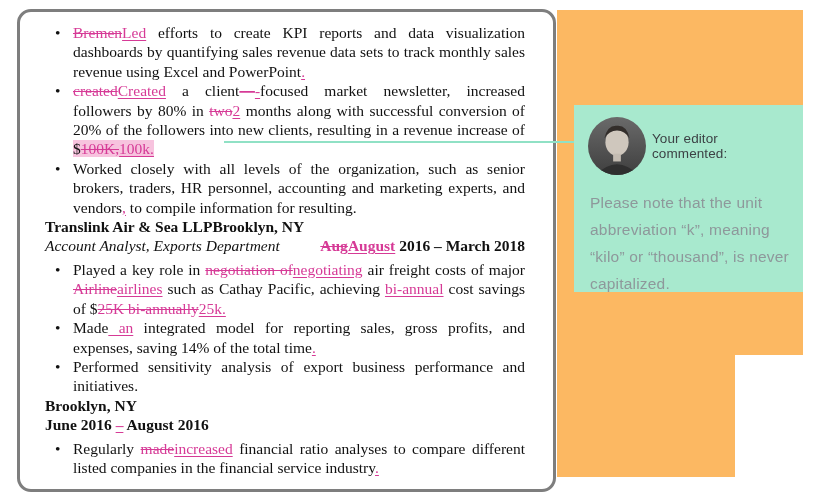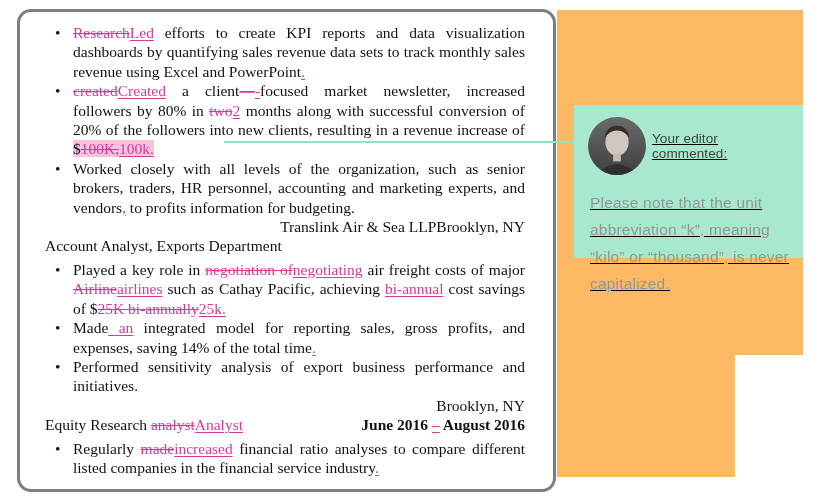--- a/index.html
+++ b/index.html
@@ -15,64 +15,64 @@
   .orange-a{left:557px; top:10px; width:246px; height:345px;}
   .orange-b{left:557px; top:10px; width:178px; height:467px;}
   .connector{position:absolute; left:224px; top:141px; width:350px; height:2px;
              background:var(--connector); z-index:2;}
   .doc-page{position:absolute; left:17px; top:9px; width:539px; height:483px;
             background:#ffffff; border:3px solid var(--border-gray); border-radius:14px;
             z-index:1;}
   .doc-content{padding:11px 28px 0 25px; font-size:15.5px; line-height:19.4px; color:var(--ink);}
   .bullet-row{position:relative; padding-left:28px; text-align:justify;}
   .bullet-marker{position:absolute; left:10px; top:0;}
-  .heading-row{display:flex; justify-content:flex-end; font-weight:normal;}
+  .heading-row{display:flex; justify-content:flex-start; font-weight:bold;}
   .subheading-row{display:flex; justify-content:space-between; margin-bottom:4px;}
   .b{font-weight:bold;}
-  .i{margin-top:44px;}
+  .i{font-style:italic;margin-top:44px;}
   .del{color:var(--pink); text-decoration:line-through; text-decoration-color:var(--pink);}
   .ins{color:var(--pink); text-decoration:underline; text-decoration-color:var(--pink); text-underline-offset:2px;}
   .hl{background:var(--hl);}
-  .comment-card{position:absolute; left:574px; top:105px; width:229px; height:153px;
-                background:var(--mint); z-index:3; font-family:"Liberation Sans", sans-serif;text-decoration:underline;}
+  .comment-card{position:absolute; left:574px; top:105px; width:229px; height:187px;
+                background:var(--mint); z-index:3; font-family:"Liberation Sans", sans-serif;}
   .cmt-head{display:flex; align-items:center; padding:12px 10px 0 14px;}
   .avatar{width:58px; height:58px; border-radius:50%; overflow:hidden; flex:0 0 58px;}
   .avatar svg{display:block; width:100%; height:100%;}
   .cmt-title{margin-left:6px; font-size:13.5px; color:var(--cmt-header); letter-spacing:0.1px;}
   .cmt-body{margin:14px 0 0 16px; font-size:15.5px; line-height:27px; color:var(--cmt-body);
             letter-spacing:0.2px;}
 </style>
 </head>
 <body>
 
 <div class="stage">
 
   <div class="orange orange-a"></div>
   <div class="orange orange-b"></div>
 
   <div class="doc-page">
     <div class="doc-content" id="doc-content">
-        <div class="bullet-row"><span class="bullet-marker">•</span><span class="del">Research</span><span class="ins">Led</span><span> efforts to create KPI reports and data visualization dashboards by quantifying sales revenue data sets to track monthly sales revenue using Excel and PowerPoint</span><span class="ins">.</span></div>
+        <div class="bullet-row"><span class="bullet-marker">•</span><span class="del">Bremen</span><span class="ins">Led</span><span> efforts to create KPI reports and data visualization dashboards by quantifying sales revenue data sets to track monthly sales revenue using Excel and PowerPoint</span><span class="ins">.</span></div>
         <div class="bullet-row"><span class="bullet-marker">•</span><span class="del">created</span><span class="ins">Created</span><span> a client</span><span class="del">—</span><span class="ins">-</span><span>focused market newsletter, increased followers by 80% in </span><span class="del">two</span><span class="ins">2</span><span> months along with successful conversion of 20% of the followers into new clients, resulting in a revenue increase of </span><span class="hl">$</span><span class="del hl">100K,</span><span class="ins hl">100k.</span></div>
-        <div class="bullet-row"><span class="bullet-marker">•</span><span>Worked closely with all levels of the organization, such as senior brokers, traders, HR personnel, accounting and marketing experts, and vendors</span><span class="ins">,</span><span> to profits information for budgeting.</span></div>
+        <div class="bullet-row"><span class="bullet-marker">•</span><span>Worked closely with all levels of the organization, such as senior brokers, traders, HR personnel, accounting and marketing experts, and vendors</span><span class="ins">,</span><span> to compile information for resulting.</span></div>
         <div class="heading-row">
           <span>Translink Air &amp; Sea LLP</span>
           <span>Brooklyn, NY</span>
         </div>
         <div class="subheading-row">
           <span><span class="i">Account Analyst, Exports Department</span></span>
+          <span><span class="del b">Aug</span><span class="ins b">August</span><span class="b"> 2016 – March 2018</span></span>
         </div>
         <div class="bullet-row"><span class="bullet-marker">•</span><span>Played a key role in </span><span class="del">negotiation of</span><span class="ins">negotiating</span><span> air freight costs of major </span><span class="del">Airline</span><span class="ins">airlines</span><span> such as Cathay Pacific, achieving </span><span class="ins">bi-annual</span><span> cost savings of $</span><span class="del">25K bi-annually</span><span class="ins">25k.</span></div>
         <div class="bullet-row"><span class="bullet-marker">•</span><span>Made</span><span class="ins"> an</span><span> integrated model for reporting sales, gross profits, and expenses, saving 14% of the total time</span><span class="ins">.</span></div>
         <div class="bullet-row"><span class="bullet-marker">•</span><span>Performed sensitivity analysis of export business performance and initiatives.</span></div>
         <div class="heading-row">
           <span>Brooklyn, NY</span>
         </div>
         <div class="subheading-row">
-          <span><span class="i">Equity Research </span><span class="del i">analyst</span><span class="ins i">Analyst</span></span>
           <span><span class="b">June 2016 </span><span class="ins b">–</span><span class="b"> August 2016</span></span>
         </div>
         <div class="bullet-row"><span class="bullet-marker">•</span><span>Regularly </span><span class="del">made</span><span class="ins">increased</span><span> financial ratio analyses to compare different listed companies in the financial service industry</span><span class="ins">.</span></div>
       </div>
   </div>
 
   <div class="connector"></div>
 
   <div class="comment-card">
     <div class="cmt-head">

